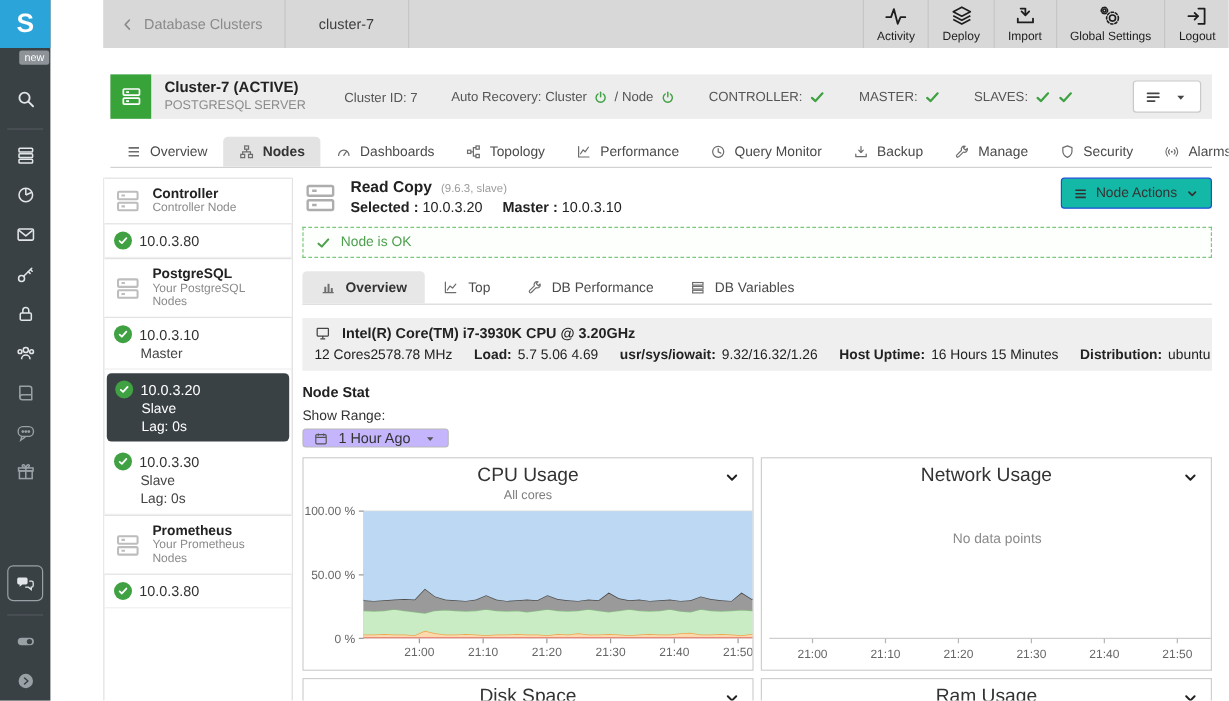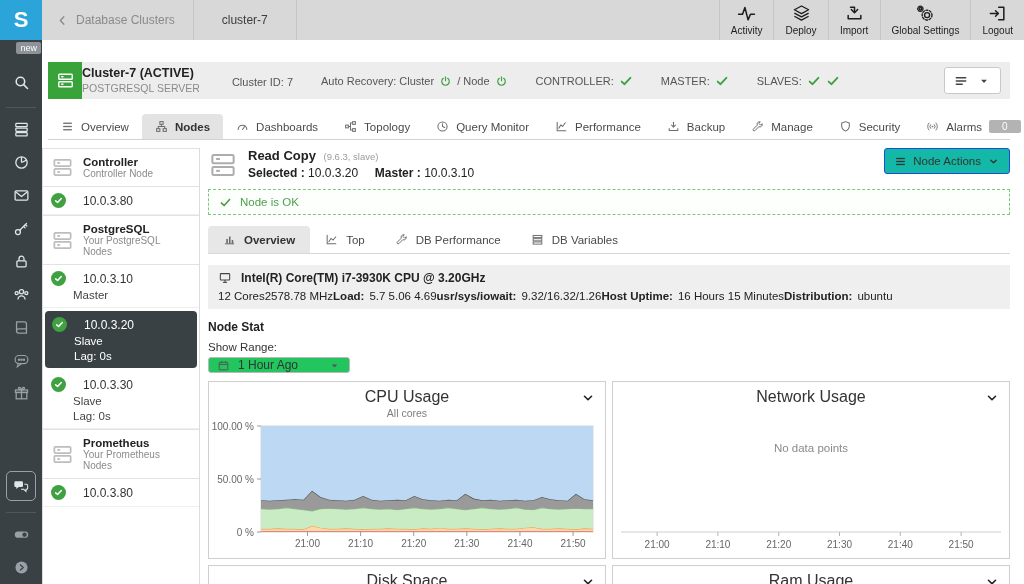--- a/index.html
+++ b/index.html
@@ -15,36 +15,36 @@
   .new-badge { position:absolute; top:42px; right:1px; background:#8d9398; color:#fff; font-size:9px; line-height:12px; padding:0 4px; border-radius:2px; }
   .side-icon { width:42px; height:33px; display:flex; align-items:center; justify-content:center; color:#e3e6e8; }
   .side-icon svg { width:17px; height:17px; }
   .side-icon.first { margin-top:22px; height:40px; }
   .side-icon.dim { color:#9aa1a6; }
   .side-sep { width:30px; border-top:1px solid #50575b; margin:5px 0; }
   .chat-btn { width:30px; height:30px; border:1px solid #9aa1a6; border-radius:5px; display:flex; align-items:center; justify-content:center; color:#e3e6e8; margin-top:auto; margin-bottom:6px; }
   .chat-btn svg { width:16px; height:16px; }
 
   
-  .main-col { flex:1; display:flex; flex-direction:column; min-width:0; }
+  .main-col { flex:1; display:flex; flex-direction:column; min-width:0;padding-left:44px; }
   .topbar { height:40px; background:#d8d8d8; display:flex; align-items:stretch; flex-shrink:0; }
   .crumb { display:flex; align-items:center; gap:7px; color:#8a8a8a; padding:0 18px 0 14px; border-right:1px solid #c6c6c6; }
   .crumb svg { width:13px; height:13px; }
   .cluster-tab { display:flex; align-items:center; padding:0 28px; color:#3d3d3d; border-right:1px solid #c6c6c6; }
   .top-actions { margin-left:auto; display:flex; }
   .top-action { display:flex; flex-direction:column; align-items:center; justify-content:center; gap:2px; border-left:1px solid #c6c6c6; font-size:10px; color:#1d1d1d; padding:0 11px; min-width:52px; }
   .top-action svg { width:19px; height:19px; color:#1d1d1d; }
 
   
   .content { flex:1; background:#fff; overflow:hidden; display:flex; flex-direction:column; }
 
   .cluster-bar { margin:22px 14px 0 6px; height:37px; background:#ededed; display:flex; align-items:center; flex-shrink:0; }
   .cluster-ico { width:34px; height:37px; background:#37a339; color:#fff; display:flex; align-items:center; justify-content:center; flex-shrink:0; }
   .cluster-ico svg { width:19px; height:19px; }
-  .cluster-titles { line-height:1.25; }
+  .cluster-titles { margin-left:11px; line-height:1.25; }
   .cluster-title { font-weight:bold; font-size:12.5px; color:#222; }
   .cluster-sub { font-size:10.5px; color:#8b8b8b; }
   .cluster-meta { display:flex; align-items:flex-end; gap:28px; margin-left:32px; font-size:11px; color:#555; }
   .meta-item { display:flex; align-items:center; gap:5px; white-space:nowrap; }
   .ico-green { color:#3fa142; }
   .ico-green svg { width:13px; height:13px; }
   .check svg { width:14px; height:14px; }
   .cluster-dd { margin-left:auto; margin-right:9px; background:#fff; border:1px solid #c9c9c9; border-radius:3px; height:27px; display:flex; align-items:center; padding:0 9px; gap:9px; color:#444; }
   .cluster-dd svg { width:14px; height:14px; }
 
@@ -56,21 +56,21 @@
 
   .body-row { display:flex; flex:1; min-height:0; }
 
   
   .node-panel { width:158px; flex-shrink:0; border-left:1px solid #dcdcdc; border-right:1px solid #dcdcdc; margin-top:8px; }
   .np-group { border-top:1px solid #e2e2e2; border-bottom:1px solid #e2e2e2; padding:7px 8px; display:flex; gap:9px; align-items:center; background:#fff; }
   .np-group svg { width:23px; height:23px; color:#bdbdbd; flex-shrink:0; }
   .np-group .t { font-weight:bold; font-size:11.5px; color:#222; }
   .np-group .s { font-size:10px; color:#8b8b8b; }
   .np-node { padding:6px 8px; border-bottom:1px solid #efefef; }
-  .np-row { display:flex; align-items:center; gap:17px; font-size:12px; color:#333; }
+  .np-row { display:flex; align-items:center; gap:6px; font-size:12px; color:#333; }
   .np-check { width:15px; height:15px; border-radius:50%; background:#3fa142; display:inline-flex; align-items:center; justify-content:center; flex-shrink:0; }
   .np-check svg { width:9px; height:9px; }
   .np-sub { padding-left:22px; font-size:11.5px; color:#444; margin-top:3px; }
   .np-node.selected { background:#3a4145; color:#fff; border-radius:4px; margin:3px 2px; border-bottom:none; padding:6px 7px; }
   .np-node.selected .np-row, .np-node.selected .np-sub { color:#fff; }
 
   
   .detail-panel { flex:1; min-width:0; padding:8px 14px 0 8px; display:flex; flex-direction:column; }
   .detail-header { display:flex; align-items:flex-start; }
   .detail-header > svg { width:30px; height:30px; color:#adadad; margin-right:10px; margin-top:2px; }
@@ -88,26 +88,26 @@
 
   .subtabs { display:flex; border-bottom:1px solid #d8d8d8; margin-top:9px; height:30px; align-items:flex-end; flex-shrink:0; }
   .stab { display:flex; gap:8px; align-items:center; padding:7px 15px; font-size:11.5px; color:#4a4a4a; }
   .stab svg { width:13px; height:13px; color:#6d6d6d; }
   .stab.active { background:#e7e7e7; border-radius:4px 4px 0 0; font-weight:bold; color:#333; }
 
   .host-bar { margin-top:11px; background:#efefef; padding:6px 10px 7px; flex-shrink:0; }
   .host-line1 { display:flex; gap:9px; font-weight:bold; font-size:12px; align-items:center; color:#222; }
   .host-line1 svg { width:14px; height:14px; color:#444; }
   .host-line2 { display:flex; margin-top:5px; font-size:11.5px; color:#222; white-space:nowrap; }
-  .host-line2 .b { font-weight:bold; }
+  .host-line2 .b { font-weight:bold;margin-left:18px; }
   .hl { display:flex; gap:5px; align-items:baseline; }
 
   .node-stat-title { margin-top:11px; font-weight:bold; font-size:12px; color:#222; }
   .show-range { margin-top:7px; font-size:11.5px; color:#333; }
-  .range-select { margin-top:4px; width:142px; height:24px; border:1px solid #b9b9b9; border-radius:3px; display:flex; align-items:center; gap:8px; padding:0 8px; background:#22c55e; color:#333; }
+  .range-select { margin-top:4px; width:122px; height:24px; border:1px solid #b9b9b9; border-radius:3px; display:flex; align-items:center; gap:8px; padding:0 8px; background:#c4b5fd; color:#333; }
   .range-select svg { width:13px; height:13px; color:#555; }
   .range-select .caret { margin-left:auto; }
 
   .charts-grid { margin-top:8px; display:grid; grid-template-columns:1fr 1fr; gap:6px; }
   .chart-card { border:1px solid #cfcfcf; background:#fff; height:178px; overflow:hidden; position:relative; }
   .chart-title-row { position:relative; text-align:center; padding-top:6px; }
   .chart-title { font-size:16px; color:#333; }
   .chart-caret { position:absolute; right:10px; top:9px; color:#222; }
   .chart-caret svg { width:14px; height:14px; }
   .chart-sub { text-align:center; font-size:10.5px; color:#7d7d7d; margin-top:1px; }
@@ -377,32 +377,32 @@
         <div class="mtab">
           <svg class="i" viewBox="0 0 24 24" fill="none" stroke="currentColor" stroke-width="1.9">
               <rect x="3" y="9.5" width="5" height="5"></rect>
               <rect x="16" y="3" width="5" height="5"></rect>
               <rect x="16" y="16" width="5" height="5"></rect>
               <path d="M8 12h4V5.5h4M12 12v6.5h4"></path>
             </svg>
           <span>Topology</span>
         </div>
         <div class="mtab">
+          <svg class="i" viewBox="0 0 24 24" fill="none" stroke="currentColor" stroke-width="1.9" stroke-linecap="round" stroke-linejoin="round">
+              <path d="M4 4v16h16"></path>
+              <polyline points="7,15 11,9 14,12 19,5"></polyline>
+            </svg>
+          <span>Performance</span>
+        </div>
+        <div class="mtab">
           <svg class="i" viewBox="0 0 24 24" fill="none" stroke="currentColor" stroke-width="1.9" stroke-linecap="round">
               <circle cx="12" cy="12" r="8.5"></circle>
               <polyline points="12,7 12,12 16,14"></polyline>
             </svg>
           <span>Query Monitor</span>
-        </div>
-        <div class="mtab">
-          <svg class="i" viewBox="0 0 24 24" fill="none" stroke="currentColor" stroke-width="1.9" stroke-linecap="round" stroke-linejoin="round">
-              <path d="M4 4v16h16"></path>
-              <polyline points="7,15 11,9 14,12 19,5"></polyline>
-            </svg>
-          <span>Performance</span>
         </div>
         <div class="mtab">
           <svg class="i" viewBox="0 0 24 24" fill="none" stroke="currentColor" stroke-width="1.9" stroke-linecap="round" stroke-linejoin="round">
               <line x1="12" y1="4" x2="12" y2="12.5"></line>
               <polyline points="8.5,9.5 12,13 15.5,9.5"></polyline>
               <path d="M4 15.5v4h16v-4"></path>
             </svg>
           <span>Backup</span>
         </div>
         <div class="mtab">

